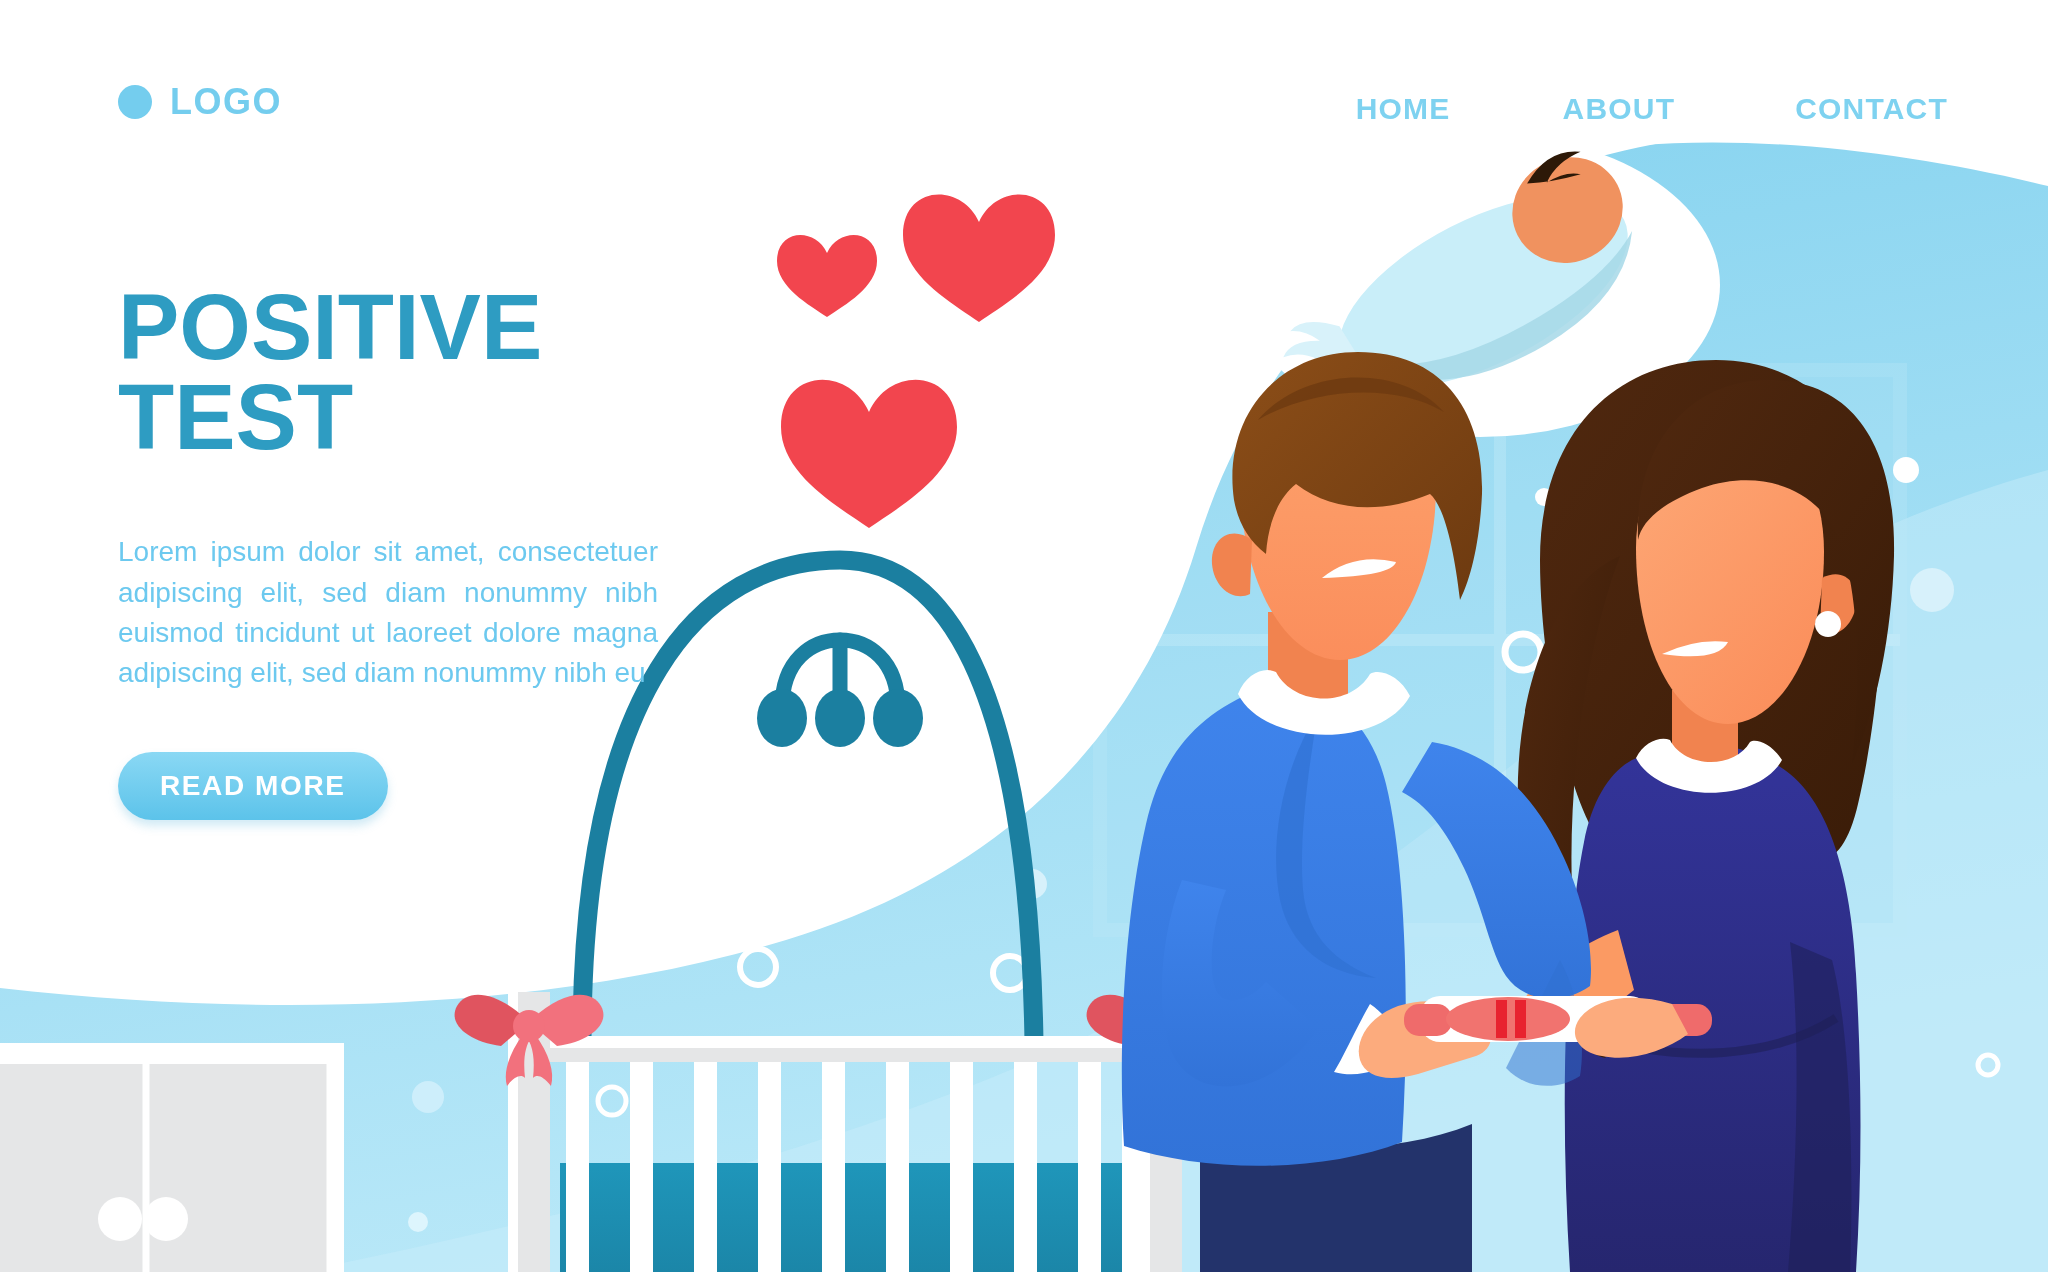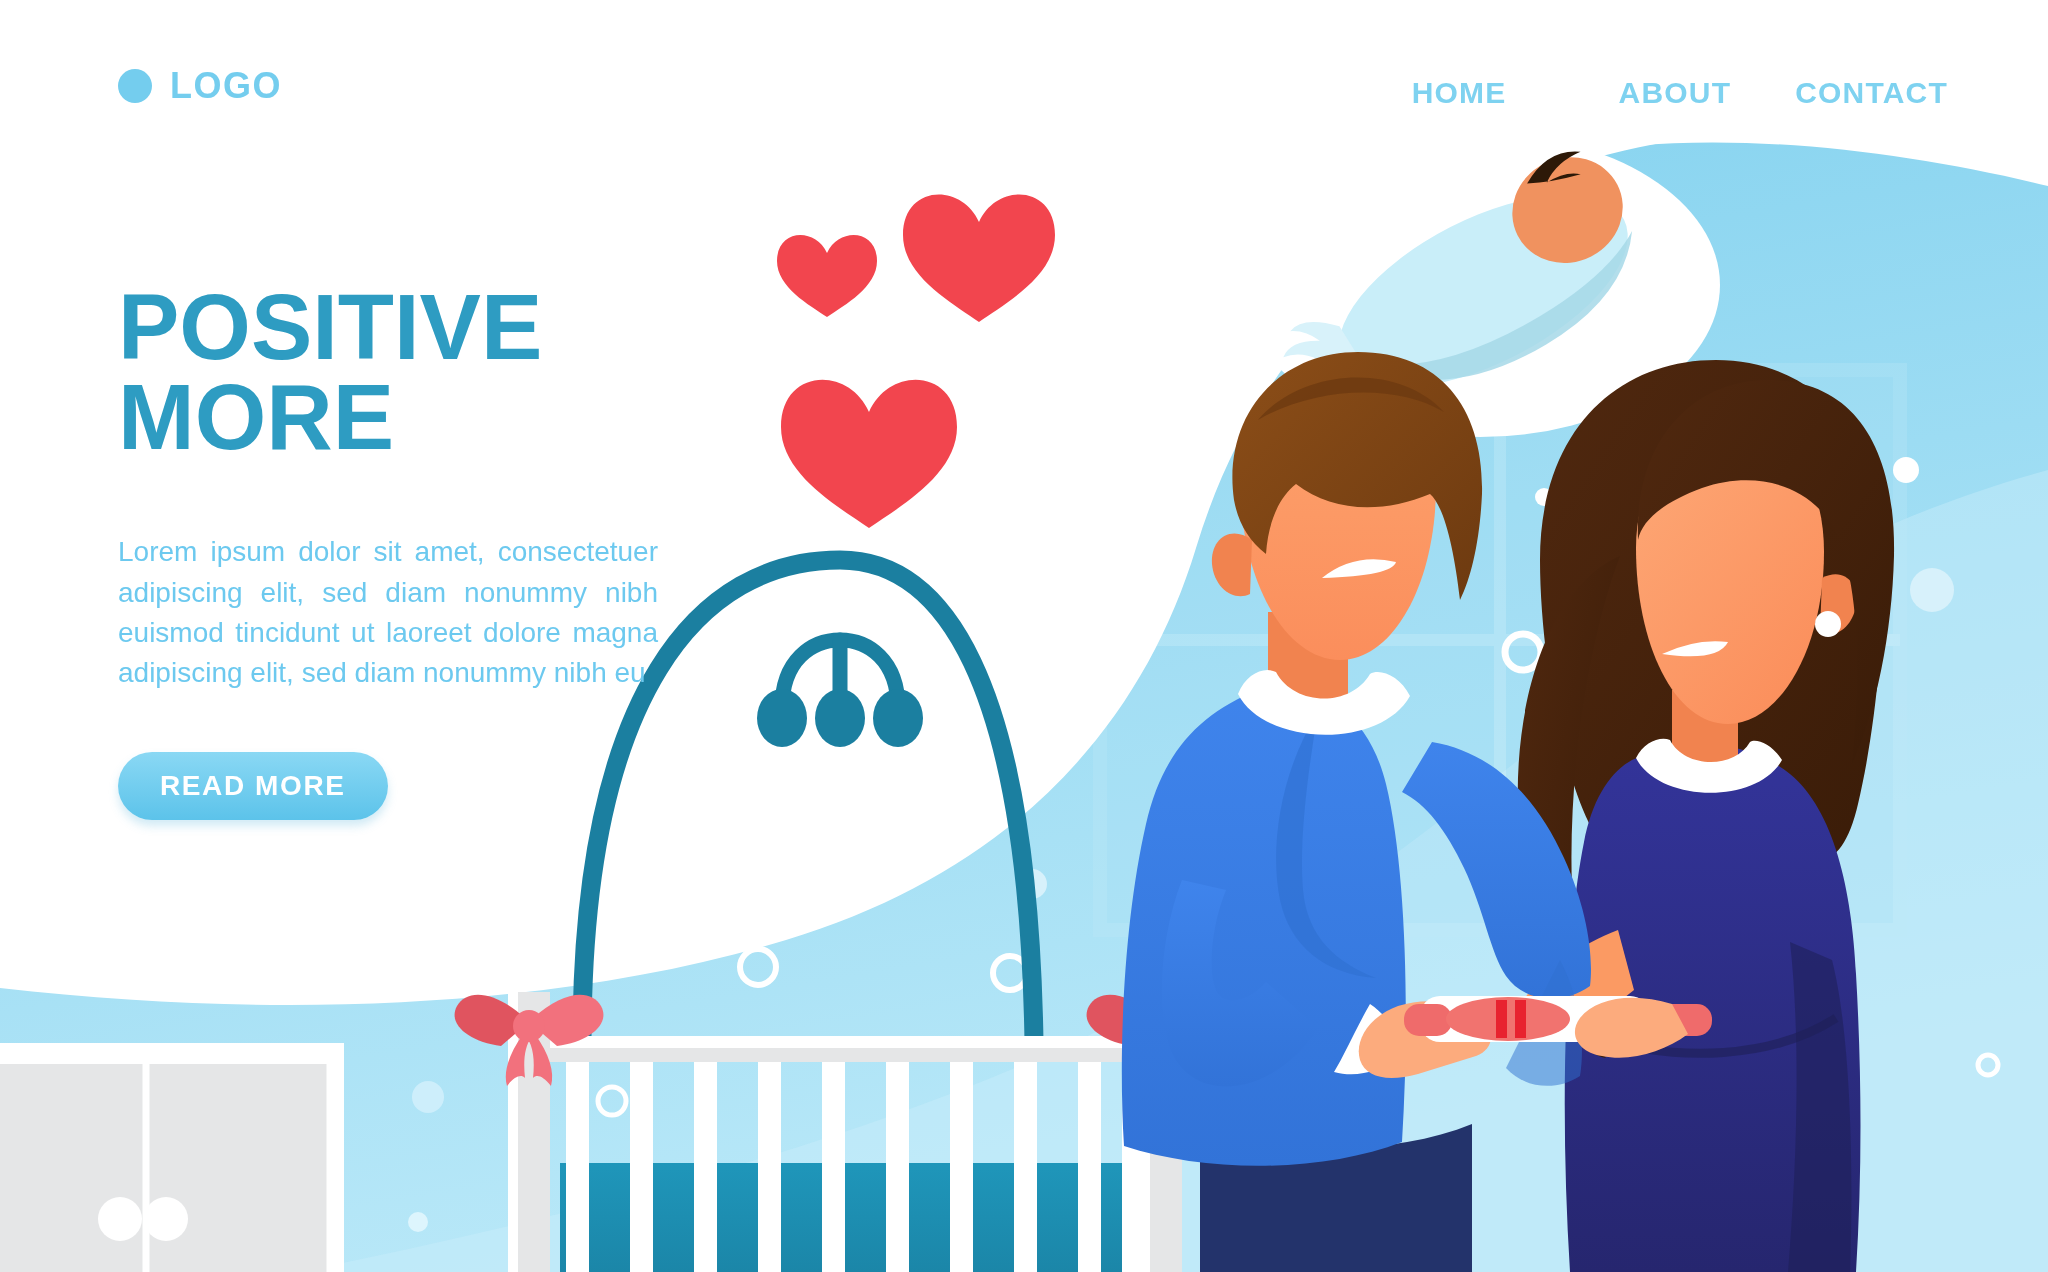--- a/index.html
+++ b/index.html
@@ -10,21 +10,21 @@
     position:relative;
   }
 
   
   .stage { position:absolute; inset:0; width:2048px; height:1272px; overflow:hidden; background:#fff; }
 
   .art { position:absolute; inset:0; width:2048px; height:1272px; }
 
   
   .header {
-    position:absolute; top:0; left:0; width:2048px; height:150px;
+    position:absolute; top:16px; left:0; width:2048px; height:150px;
     z-index:60;
   }
   .brand {
     position:absolute; left:118px; top:68px;
     display:flex; align-items:center; gap:18px;
   }
   .brand-dot {
     width:34px; height:34px; border-radius:50%;
     background:#74cdee; display:block;
   }
@@ -35,21 +35,21 @@
   .nav {
     position:absolute; right:100px; top:72px;
     display:flex; align-items:center; gap:0;
   }
   .nav a {
     font-size:30px; font-weight:bold; letter-spacing:1.2px;
     color:#7ed2f0; text-decoration:none; line-height:1;
     padding:6px 0;
   }
   .nav a.n1 { margin-right:112px; }
-  .nav a.n2 { margin-right:64px; }
+  .nav a.n2 { margin-right:120px; }
 
   
   .copy { position:absolute; left:118px; top:282px; width:560px; z-index:55; }
   .headline {
     font-size:92px; font-weight:bold; line-height:0.98;
     color:#2e9cc2; letter-spacing:0px;
   }
   .headline .l2 { display:block; }
   .para {
     margin-top:70px; width:540px;
@@ -349,19 +349,19 @@
     <nav class="nav">
       <a href="#" class="n1">HOME</a>
       <a href="#" class="n2">ABOUT</a>
       <a href="#">CONTACT</a>
     </nav>
   </div>
 
   <div class="copy">
     <h1 class="headline">
       <span>POSITIVE</span>
-      <span class="l2">MORE</span>
+      <span class="l2">TEST</span>
     </h1>
     <p class="para">Lorem ipsum dolor sit amet, consectetuer adipiscing elit, sed diam nonummy nibh euismod tincidunt ut laoreet dolore magna adipiscing elit, sed diam nonummy nibh eu</p>
     <button class="cta">READ MORE</button>
   </div>
 
 </div>
 
 </body></html>

